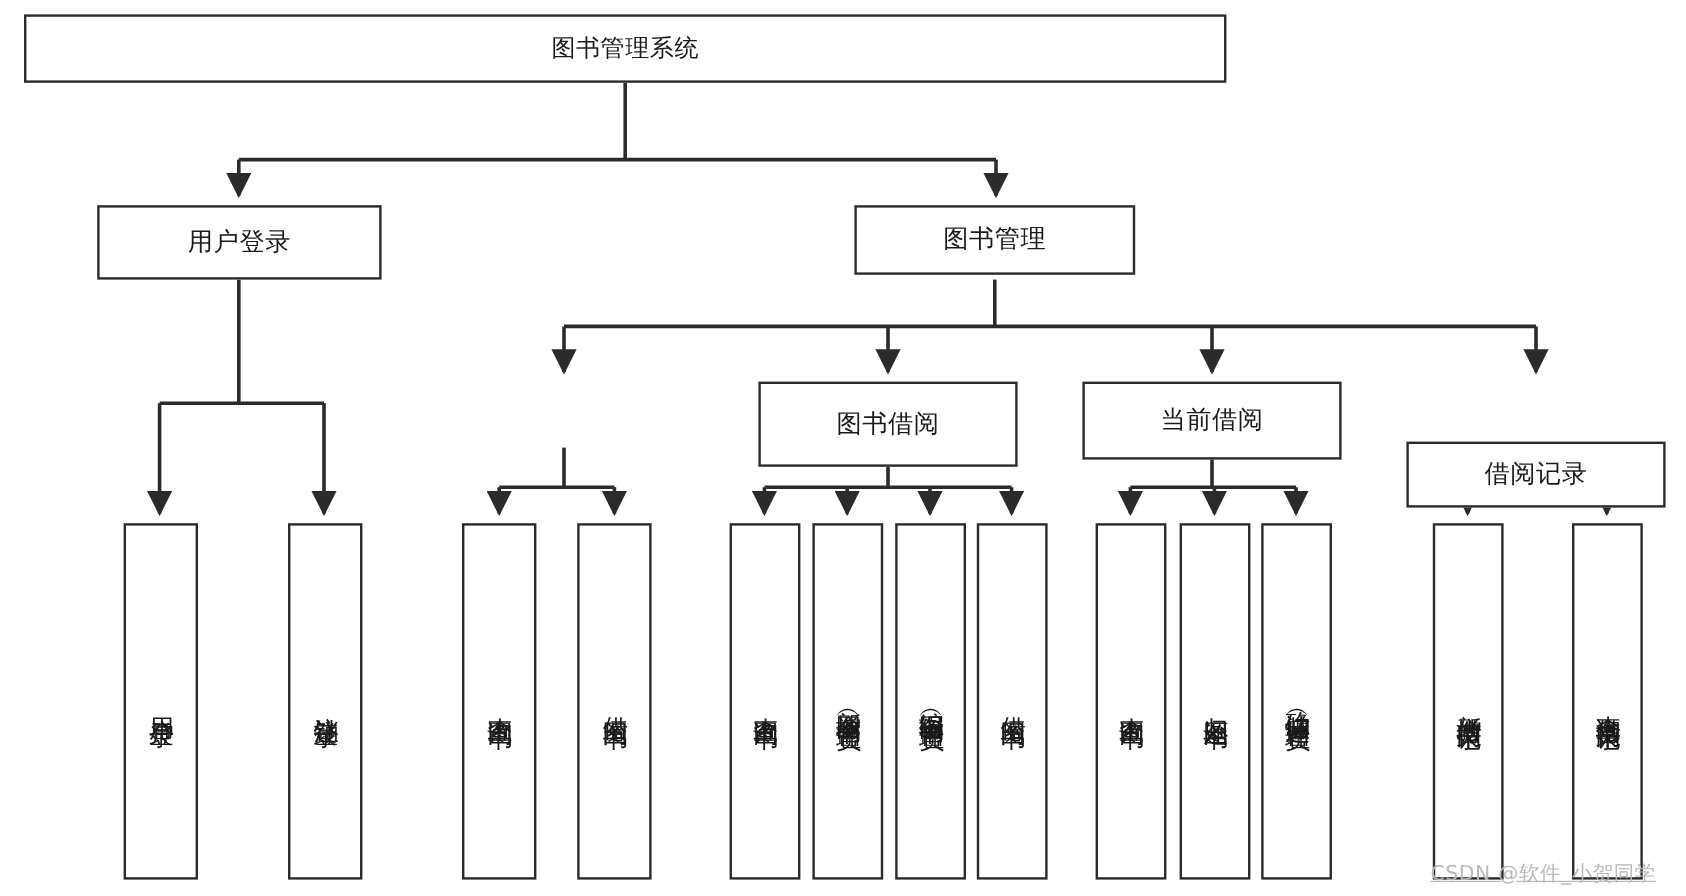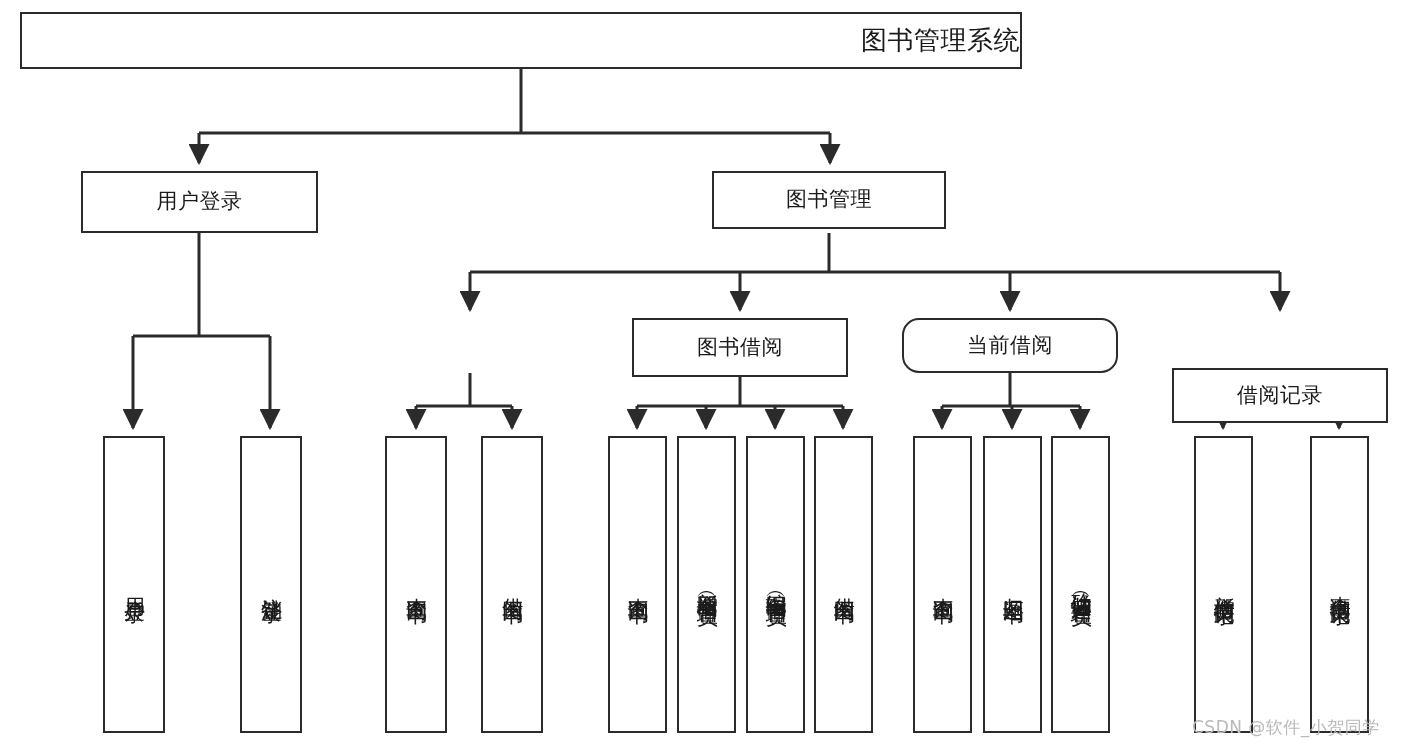--- a/index.html
+++ b/index.html
@@ -35,22 +35,21 @@
     align-items: center;
     justify-content: center;
     text-align: center;
     line-height: 1.12;
   }
   .node.horiz {
     font-size: 21px;
     letter-spacing: 0.5px;
   }
   .node.root {
-    font-size: 26px;
-    justify-content: flex-end;
+    font-size: 20px;
   }
   .node.vert {
     writing-mode: vertical-rl;
     text-orientation: upright;
     font-size: 21px;
     letter-spacing: 2px;
     padding-top: 6px;
     padding-bottom: 6px;
     align-items: center;
     justify-content: center;
@@ -59,20 +58,21 @@
     writing-mode: vertical-rl;
     text-orientation: upright;
     white-space: nowrap;
   }
   .watermark {
     position: absolute;
     font-size: 17px;
     color: #b9b9b9;
     white-space: nowrap;
     letter-spacing: 0.5px;
+    text-decoration: underline;
   }
 </style>
 </head>
 <body>
 
 <div id="canvas">
 
   <svg class="connectors" viewBox="0 0 1405 747" xmlns="http://www.w3.org/2000/svg">
     <defs>
       <marker id="arrow" viewBox="0 0 10 10" refX="9" refY="5" markerWidth="7" markerHeight="7" orient="auto-start-reverse">
@@ -127,24 +127,24 @@
     <span>图书管理系统</span>
   </div>
 
   <div class="node horiz" style="left:81px;top:171px;width:237px;height:62px;">
     <span>用户登录</span>
   </div>
   <div class="node horiz" style="left:712px;top:171px;width:234px;height:58px;">
     <span>图书管理</span>
   </div>
 
-  <div class="node horiz" style="left:632px;top:318px;width:216px;height:59px;">
+  <div class="node horiz" style="left:632px;top:318px;width:216px;height:71px;">
     <span>图书借阅</span>
   </div>
-  <div class="node horiz" style="left:902px;top:318px;width:216px;height:55px;border-radius:17px;">
+  <div class="node horiz" style="left:902px;top:318px;width:216px;height:65px;">
     <span>当前借阅</span>
   </div>
   <div class="node horiz" style="left:1172px;top:320px;width:216px;height:55px;margin-top:48px;">
     <span>借阅记录</span>
   </div>
 
   <div class="node vert" style="left:103px;top:436px;width:62px;height:297px;">
     <span class="vlabel">用户登录</span>
   </div>
   <div class="node vert" style="left:240px;top:436px;width:62px;height:297px;">

